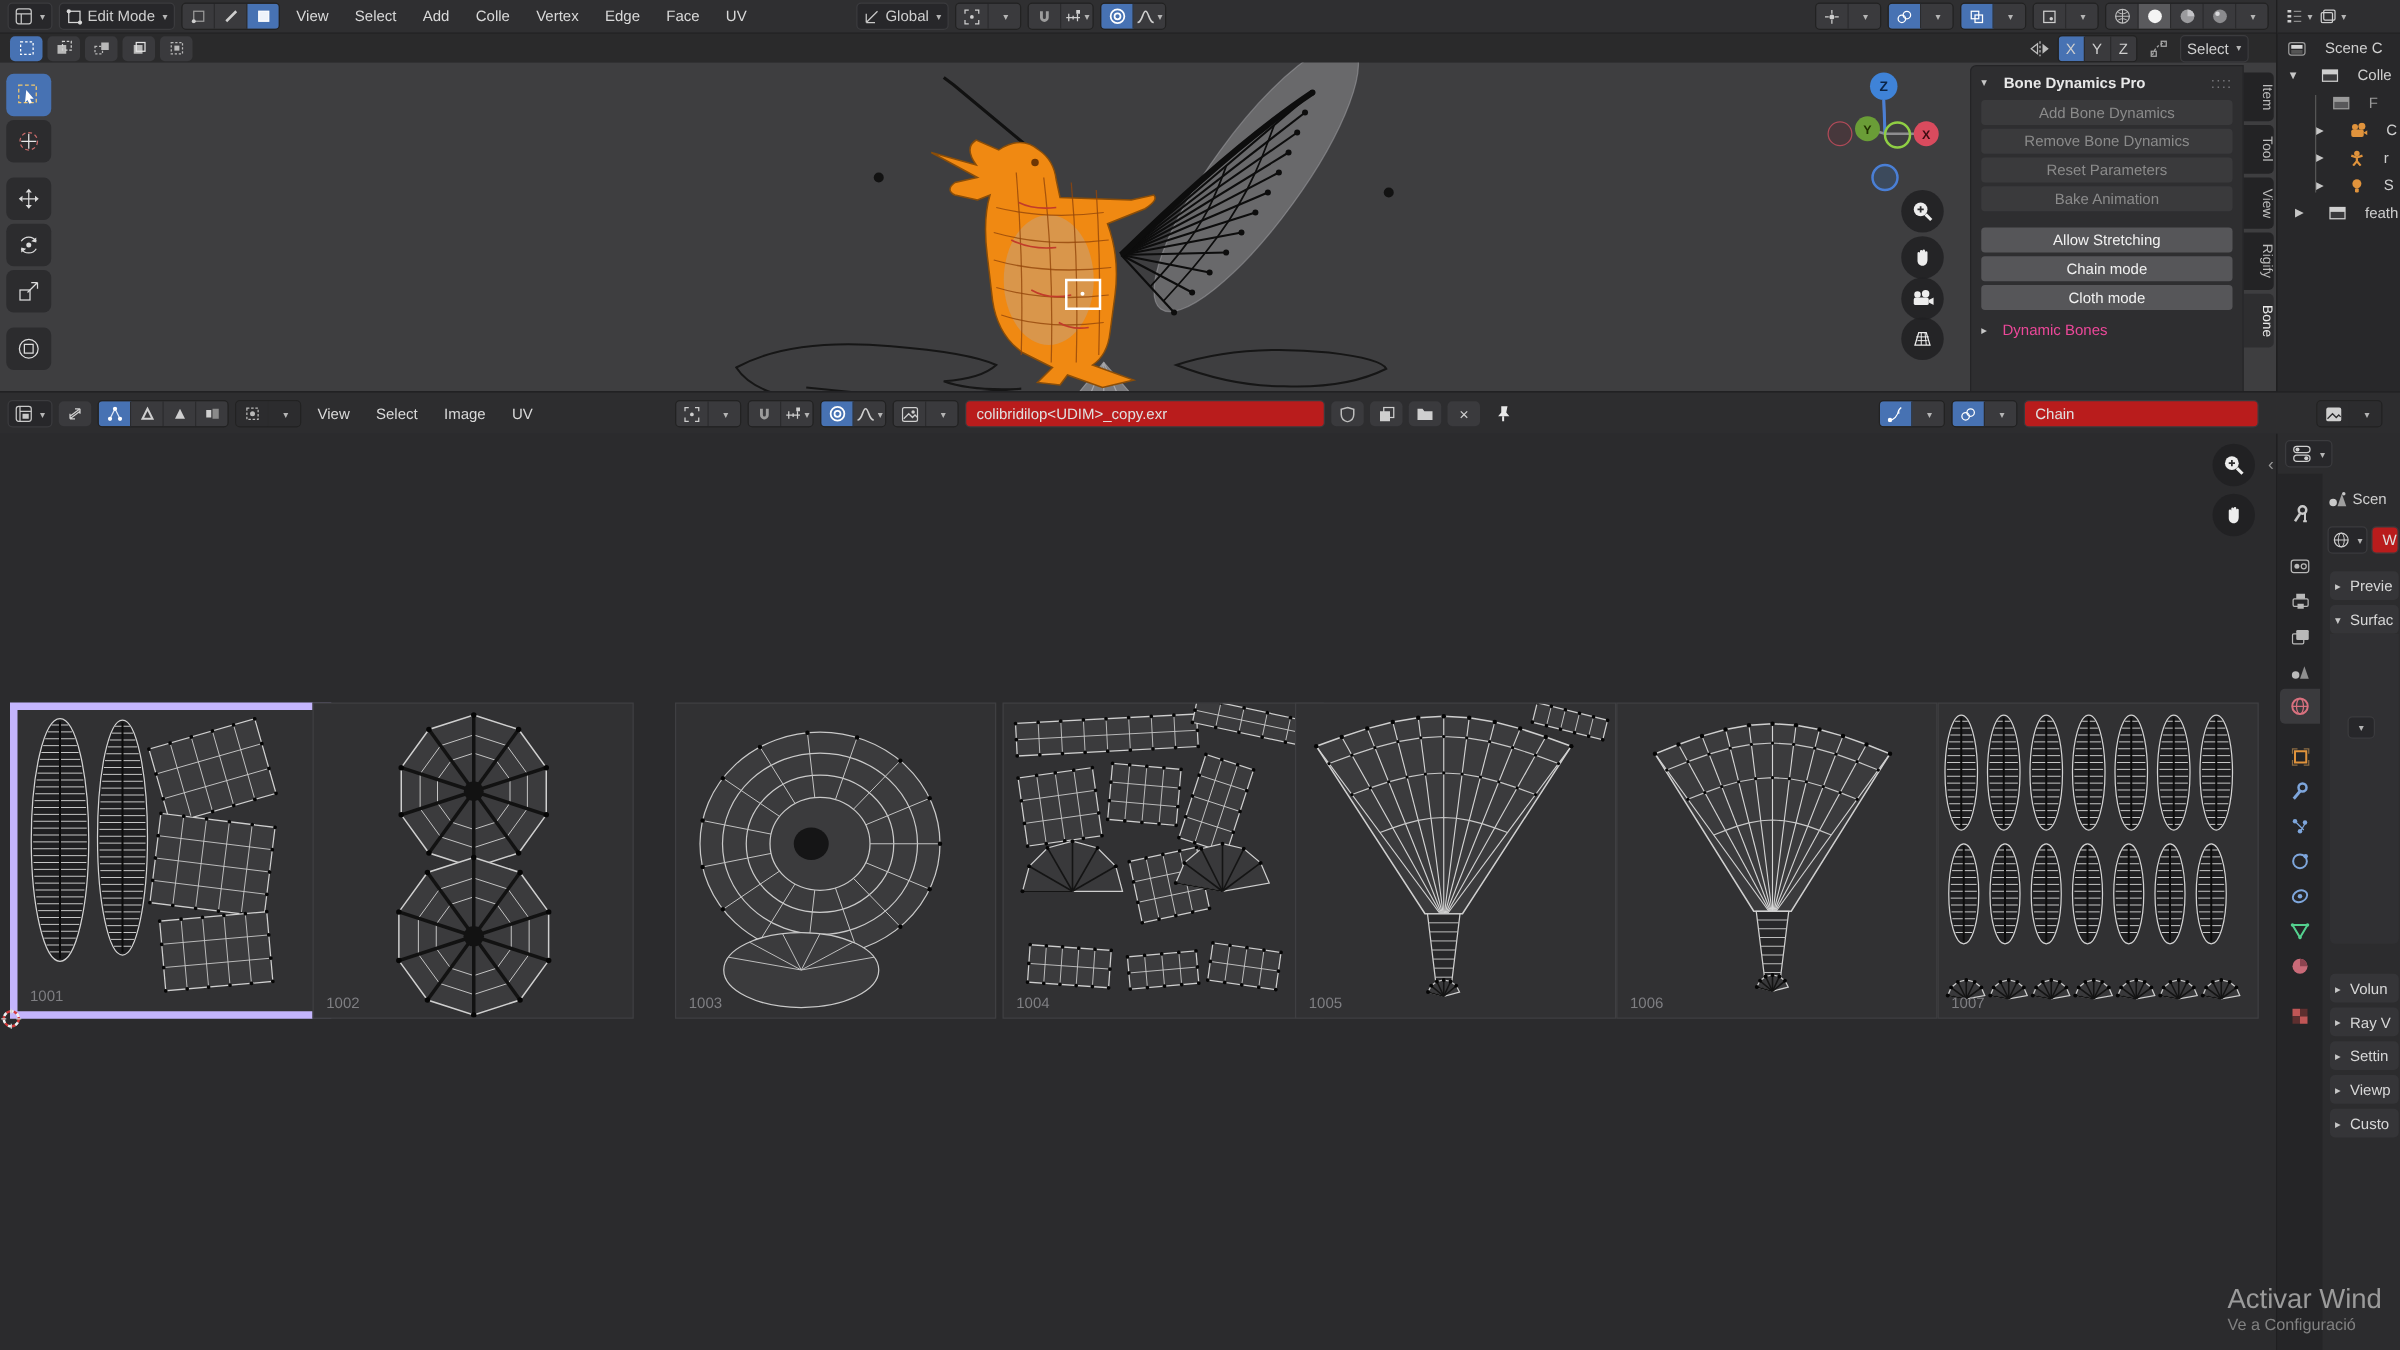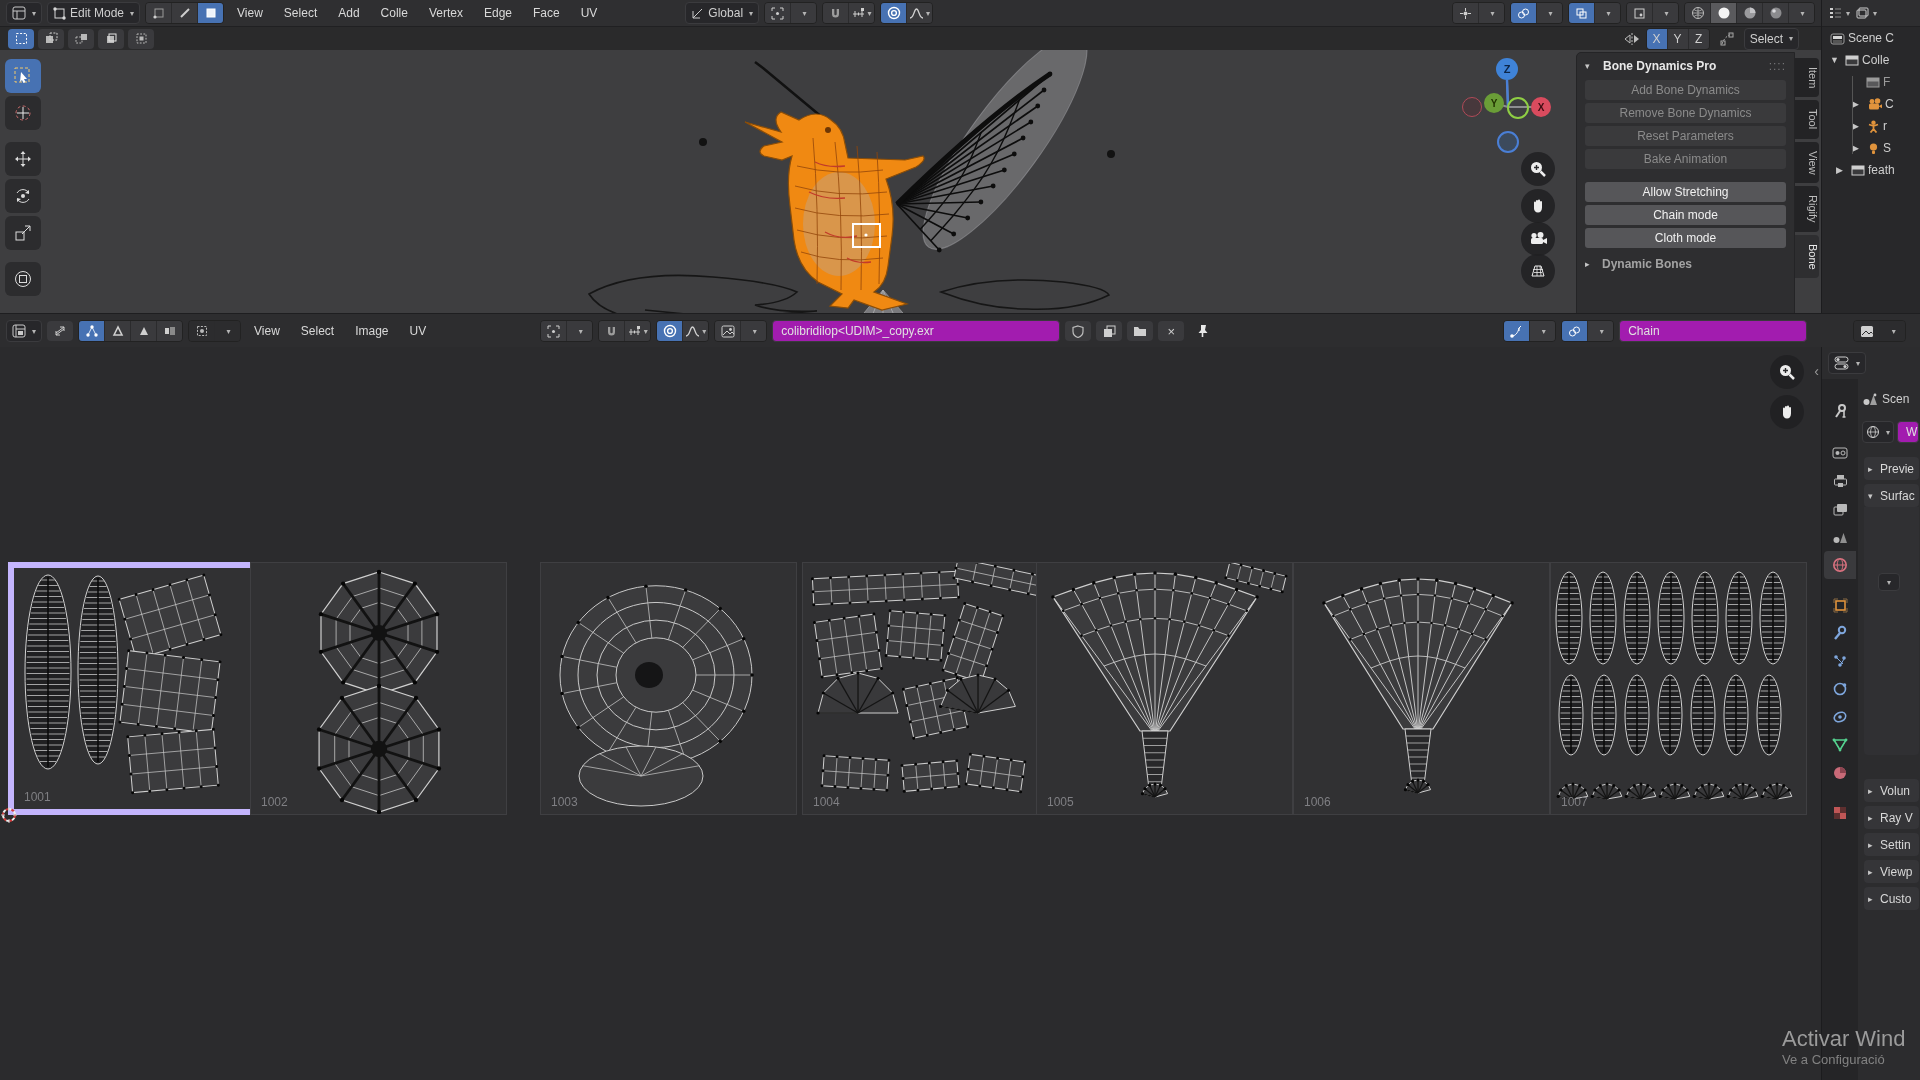--- a/index.html
+++ b/index.html
@@ -12,21 +12,21 @@
   
   .hdr{background:#2f2f31;border-bottom:1px solid #202022}
   .menu{padding:2px 8px;border-radius:3px;color:#d9d9d9;white-space:nowrap;cursor:default}
   .wg{display:flex;align-items:center;background:#27272a;border:1px solid #3b3b3e;border-radius:4px;height:20px;padding:0 5px;gap:4px;white-space:nowrap}
   .seg{display:flex;border-radius:4px;overflow:hidden;border:1px solid #222}
   .segbtn{width:25px;height:20px;display:flex;align-items:center;justify-content:center;background:#3a3a3d;border-right:1px solid #2b2b2d}
   .segbtn:last-child{border-right:none}
   .segbtn.on{background:#4772b3}
   .ibtn{width:26px;height:20px;display:flex;align-items:center;justify-content:center;background:#3a3a3d;border-radius:4px}
   .ibtn.blue{background:#4772b3}
-  .field{background:#a21caf;border:1px solid #3a3a3d;border-radius:4px;height:20px;display:flex;align-items:center;padding:0 8px;color:#e0e0e0;white-space:nowrap}
+  .field{background:#b91c1c;border:1px solid #3a3a3d;border-radius:4px;height:20px;display:flex;align-items:center;padding:0 8px;color:#e0e0e0;white-space:nowrap}
   
   #vp3d{left:0;top:0;width:1821px;height:313px}
   #vpbody{position:absolute;left:0;top:50px;right:0;bottom:0;background:#3e3e40;overflow:hidden}
   #toolbar{position:absolute;left:5px;top:9px;width:38px;display:flex;flex-direction:column;gap:3px}
   .tool{width:36px;height:34px;background:#2c2c2e;border-radius:6px;display:flex;align-items:center;justify-content:center}
   .tool.on{background:#4772b3}
   .tgap{height:6px}
   
   #npanel{position:absolute;right:26px;top:2px;width:217px;height:260px;background:#2e2e30;border:1px solid #242426;border-radius:5px 0 0 5px;padding:4px 0}
   .pbtn{display:block;width:201px;margin:3px auto 0;height:20px;line-height:20px;text-align:center;border-radius:3px}
@@ -39,21 +39,21 @@
   #uvhdr{left:0;top:313px;width:1920px;height:34px;background:#2d2d2f;border-top:1px solid #1e1e20;border-bottom:1px solid #1e1e20}
   
   #uvcanvas{left:0;top:347px;width:1821px;height:733px;background:#2b2b2d;overflow:hidden}
   .tile{position:absolute;top:215px;width:257px;height:253px;background:#313133;border:1px solid #3f3f42;box-sizing:border-box}
   .tile.active{border:6px solid #c4b5fd}
   .tlabel{position:absolute;left:10px;bottom:5px;color:#7f7f83;font-size:12px}
   .uvnavbtn{position:absolute;width:34px;height:34px;border-radius:17px;background:rgba(32,32,34,.85);display:flex;align-items:center;justify-content:center}
   
   #outliner{left:1821px;top:0;width:99px;height:313px;background:#28282a;border-left:1px solid #1c1c1e}
   #outliner .hdr2{height:26px;background:#2e2e30;border-bottom:1px solid #202022;display:flex;align-items:center;gap:6px;padding:0 6px}
-  .orow{display:flex;align-items:center;height:22px;gap:3px;white-space:nowrap;color:#cfcfcf}
+  .orow{display:flex;align-items:center;height:22px;gap:15px;white-space:nowrap;color:#cfcfcf}
   
   #props{left:1821px;top:347px;width:99px;height:733px;background:#2c2c2e;border-left:1px solid #1c1c1e}
   #ptabs{position:absolute;left:0;top:32px;bottom:0;width:36px;background:#252527;display:flex;flex-direction:column;align-items:center}
   .ptab{width:32px;height:28px;display:flex;align-items:center;justify-content:center;border-radius:4px 0 0 4px}
   .ptab.active{background:#3a3a3d}
   .panelrow{background:#353538;border-radius:4px;height:23px;display:flex;align-items:center;padding:0 4px;margin:4px 0 0 2px;color:#d8d8d8;white-space:nowrap}
   
   #wm{left:1782px;top:1026px;width:200px;z-index:50;color:#9b9b9b;white-space:nowrap}
   #wm .l1{font-size:22px}
   #wm .l2{font-size:13px;color:#828282}
@@ -439,21 +439,21 @@
         <div class="pbtn dis">Add Bone Dynamics</div>
         <div class="pbtn dis">Remove Bone Dynamics</div>
         <div class="pbtn dis">Reset Parameters</div>
         <div class="pbtn dis">Bake Animation</div>
         <div style="height:10px"></div>
         <div class="pbtn enb">Allow Stretching</div>
         <div class="pbtn enb">Chain mode</div>
         <div class="pbtn enb">Cloth mode</div>
         <div class="flex" style="padding:9px 8px 0;gap:5px">
           <span class="tri">▸</span>
-          <span style="font-weight:bold;color:#a3a3a3">Dynamic Bones</span>
+          <span style="font-weight:normal;color:#ec4899">Dynamic Bones</span>
         </div>
       </div>
       <div id="vtabs">
         <span class="vtab">Item</span>
         <span class="vtab">Tool</span>
         <span class="vtab">View</span>
         <span class="vtab">Rigify</span>
         <span class="vtab active">Bone</span>
       </div>
     </div>

